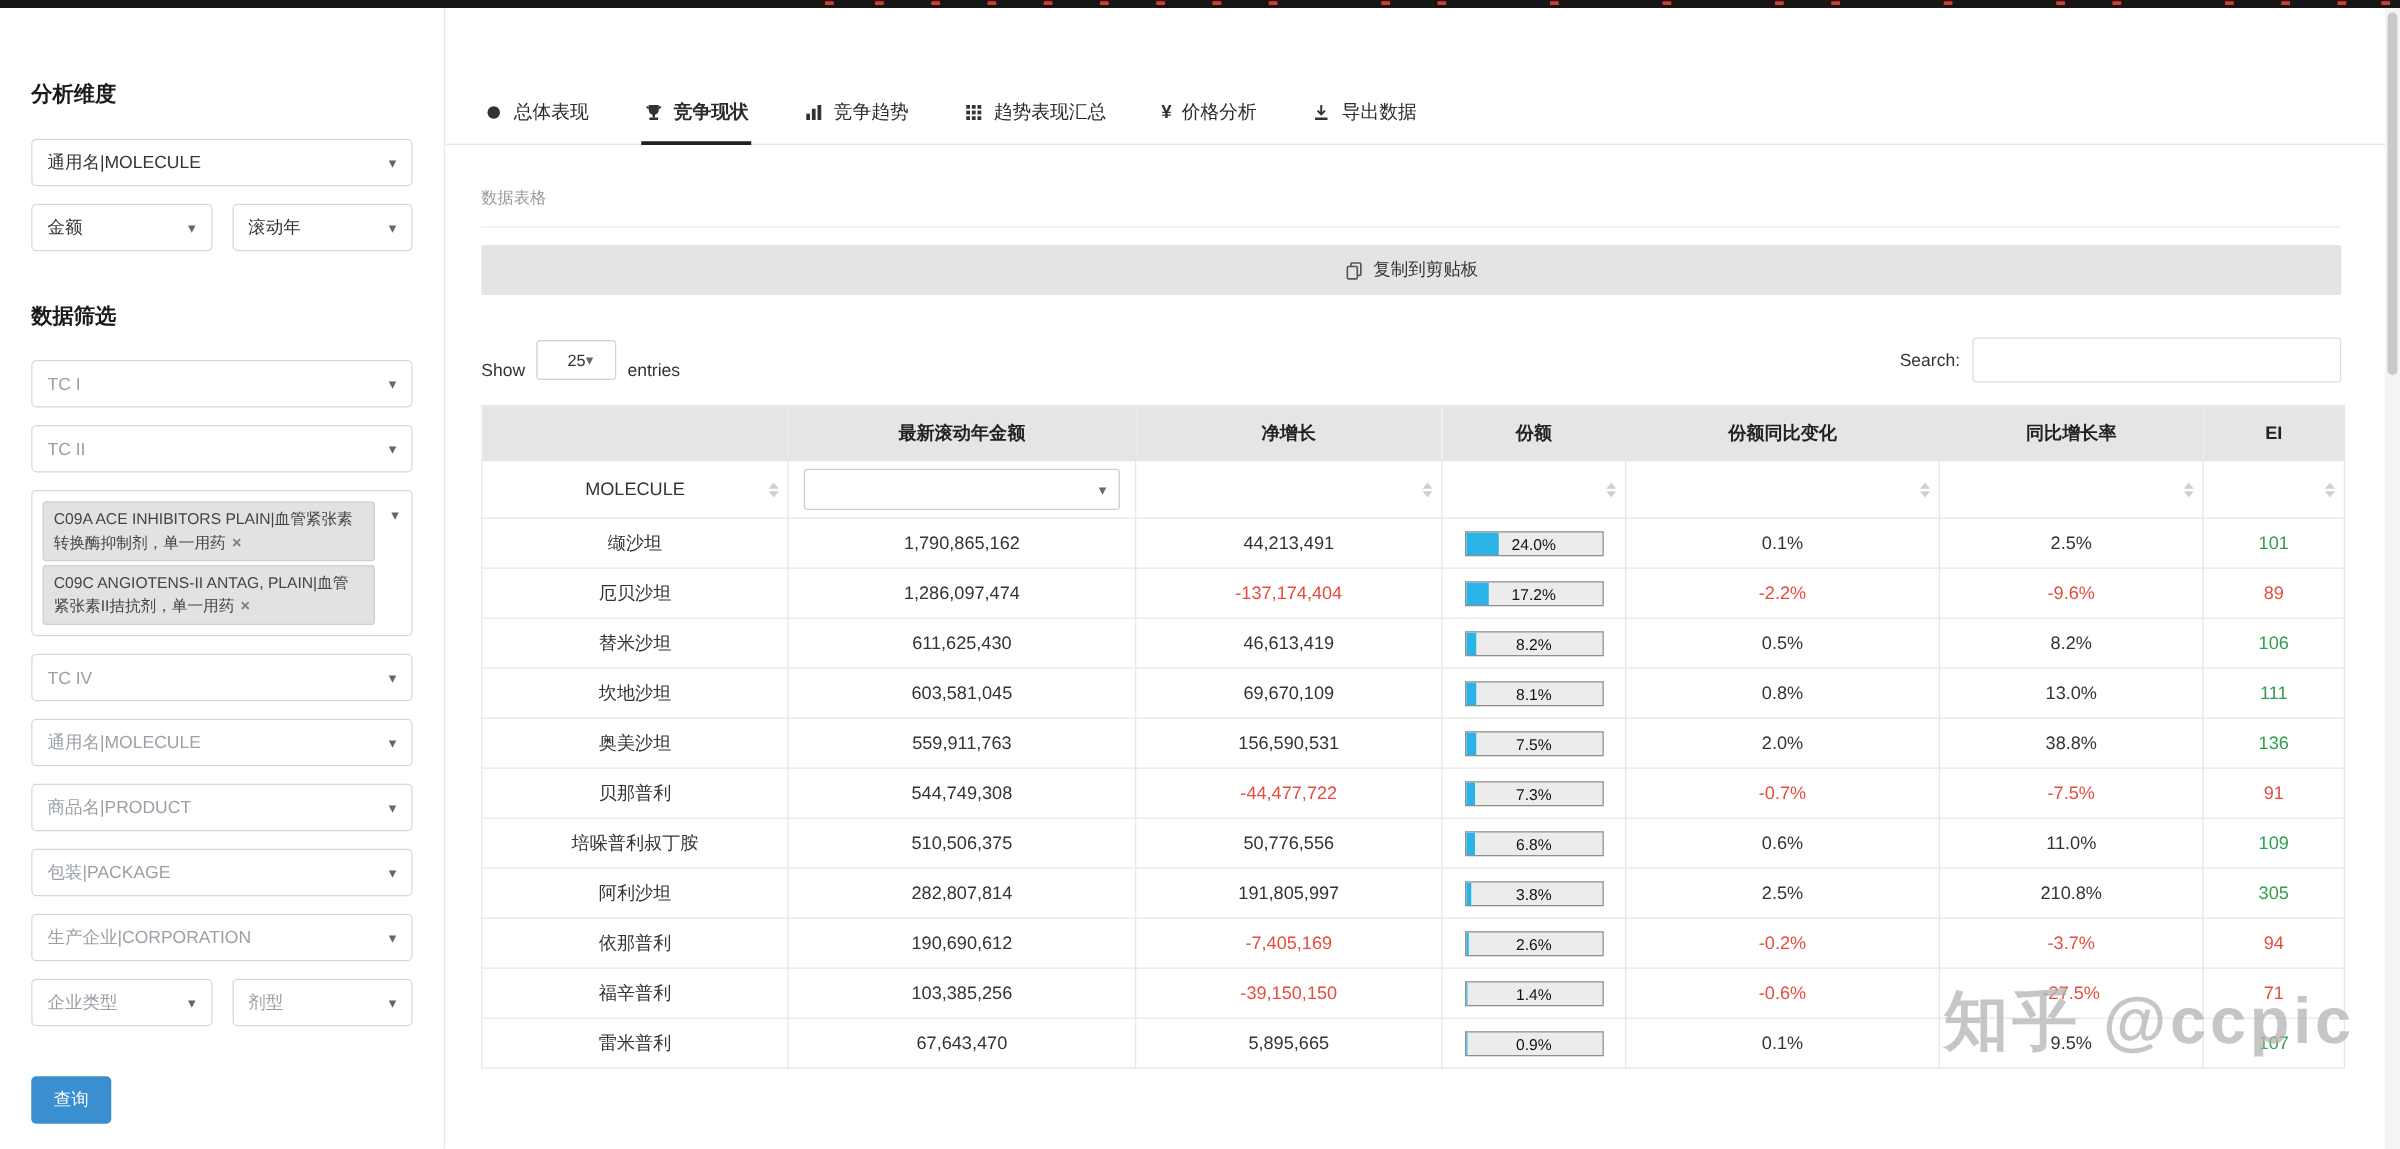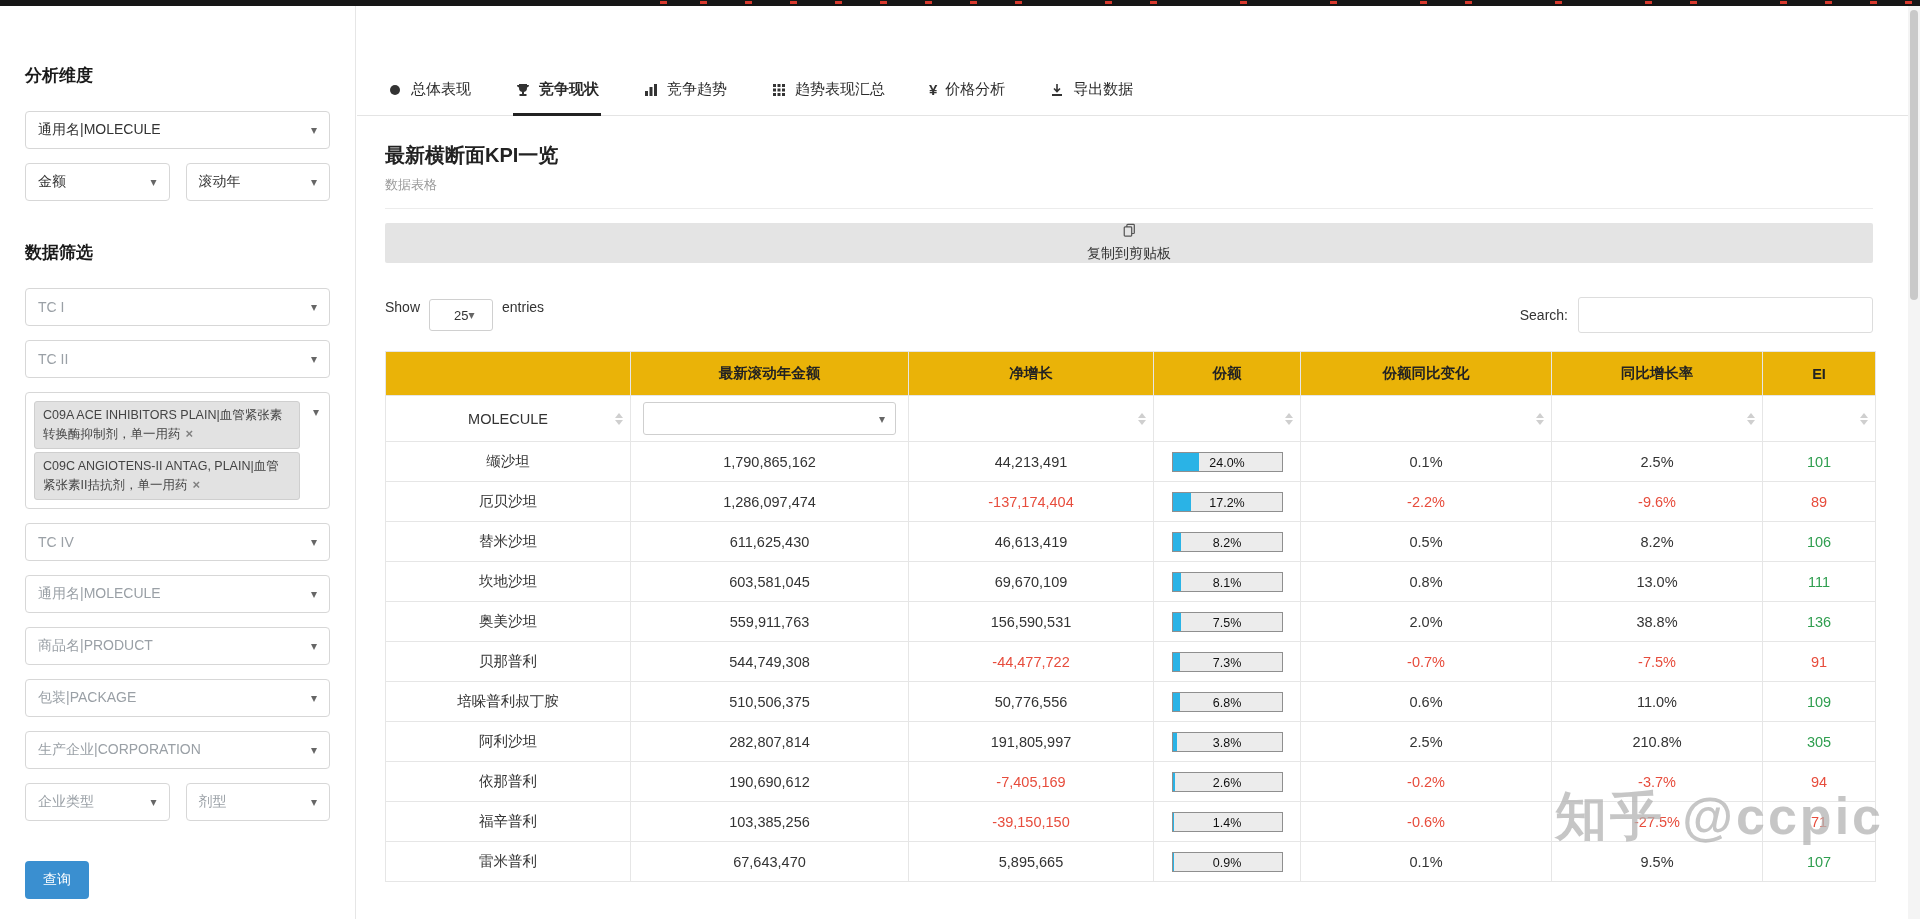--- a/index.html
+++ b/index.html
@@ -38,33 +38,33 @@
     padding:0 2px 16px;cursor:pointer;position:relative;white-space:nowrap;}
   .tab.active{font-weight:bold;}
   .tab.active::after{content:"";position:absolute;left:0;right:0;bottom:-1px;height:3px;background:#222;}
   .tab svg{width:16px;height:16px;flex:none;}
   .tab .yen{font-size:15px;font-weight:bold;color:#333;}
   .content{padding:0 47px 0 28px;position:relative;}
   .title-block{padding:26px 0 14px;border-bottom:1px solid #ececec;}
   .page-title{font-size:20px;font-weight:bold;color:#222;}
   .page-subtitle{font-size:13px;color:#9a9a9a;margin-top:7px;}
   .copy-bar{margin-top:14px;height:40px;background:#e4e4e4;border-radius:2px;display:flex;
-    align-items:center;justify-content:center;gap:8px;font-size:14px;color:#333;cursor:pointer;flex-direction:column;}
+    align-items:center;justify-content:center;gap:8px;font-size:14px;color:#333;cursor:pointer;}
   .controls{display:flex;justify-content:space-between;align-items:center;margin-top:34px;}
-  .show-group{display:flex;align-items:flex-start;gap:9px;font-size:14px;color:#333;}
+  .show-group{display:flex;align-items:flex-end;gap:9px;font-size:14px;color:#333;}
   .mini-select{width:64px;height:32px;border:1px solid #d0d0d0;border-radius:3px;display:flex;
     align-items:center;justify-content:space-between;padding:0 24px;font-size:13px;cursor:pointer;background:#fff;}
   .search-group{display:flex;align-items:center;gap:10px;font-size:14px;color:#333;}
   .search-input{width:295px;height:36px;border:1px solid #ddd;border-radius:3px;padding:0 10px;
     font-size:14px;outline:none;background:#fff;}
   
   table{width:100%;border-collapse:collapse;margin-top:18px;table-layout:fixed;font-size:14.5px;}
   th,td{border:1px solid #e6e6e6;text-align:center;vertical-align:middle;padding:0 6px;
     overflow:hidden;white-space:nowrap;}
-  thead tr.h1 th{height:44px;font-weight:bold;font-size:14.5px;background:#eab308;color:#222;}
+  thead tr.h1 th{height:44px;font-weight:bold;font-size:14.5px;background:#e5e5e5;color:#222;}
   thead tr.h2 th{height:46px;position:relative;font-weight:normal;color:#333;}
   tbody td{height:40px;color:#333;}
   .neg{color:var(--red);}
   .pos{color:var(--green);}
   .sort{position:absolute;right:7px;top:50%;transform:translateY(-50%);display:flex;
     flex-direction:column;gap:2px;}
   .sort i{display:block;width:0;height:0;border-left:4px solid transparent;border-right:4px solid transparent;}
   .sort .up{border-bottom:5px solid #cfcfcf;}
   .sort .dn{border-top:5px solid #cfcfcf;}
   .cell-select{height:33px;border:1px solid #cfcfcf;border-radius:3px;background:#fff;display:flex;
@@ -235,21 +235,20 @@
           <path d="M8 2v7M5 6.5l3 3 3-3" stroke="#333" stroke-width="1.6" fill="none"></path>
           <rect x="3" y="12" width="10" height="2" fill="#333"></rect>
         </svg>
       <span>导出数据</span>
     </div>
   </nav>
 
   <div class="content">
 
     <div class="title-block">
-      <div class="page-title">最新横断面KPI一览</div>
       <div class="page-subtitle">数据表格</div>
     </div>
 
     <div class="copy-bar">
       <svg width="15" height="15" viewBox="0 0 16 16">
           <rect x="5" y="1.5" width="8.5" height="10.5" rx="1" fill="none" stroke="#555" stroke-width="1.4"></rect>
           <rect x="2" y="4.5" width="8.5" height="10.5" rx="1" fill="#e4e4e4" stroke="#555" stroke-width="1.4"></rect>
         </svg>
       <span>复制到剪贴板</span>
     </div>

